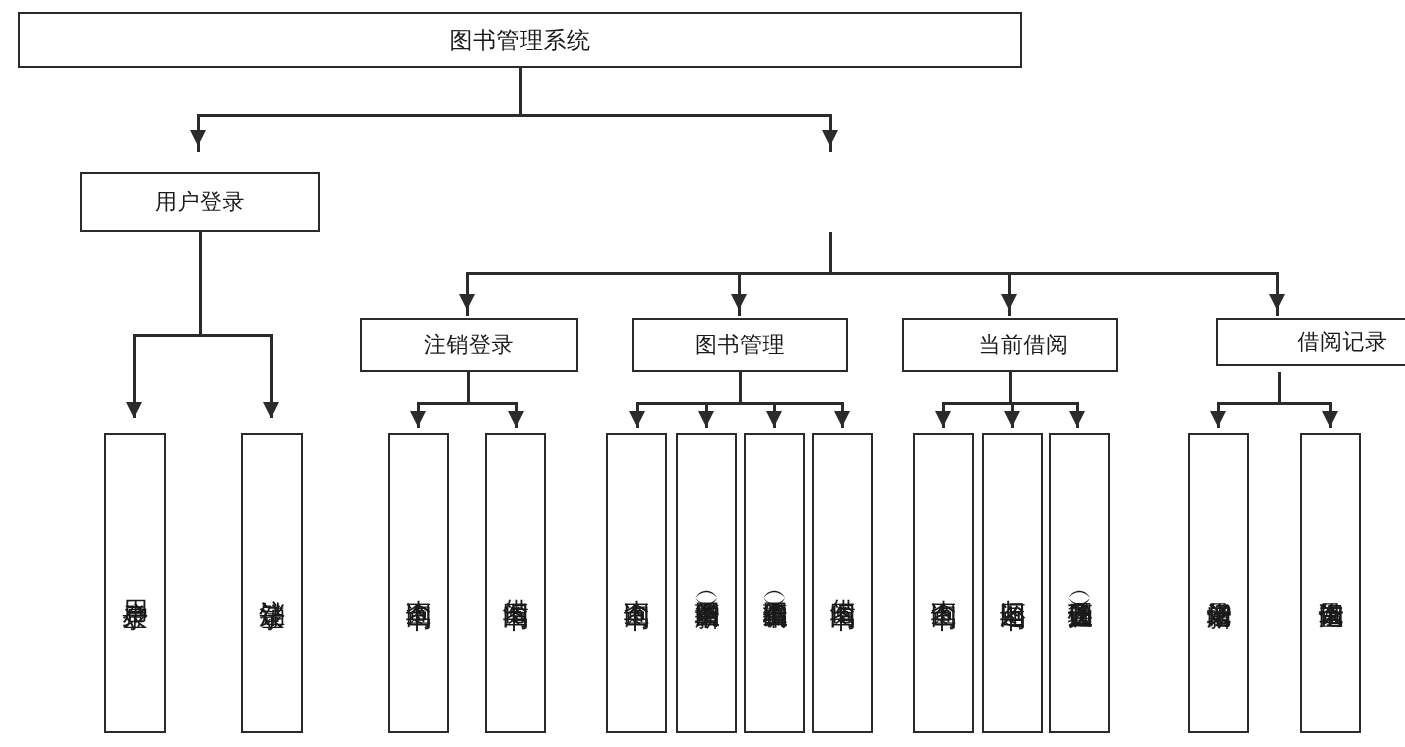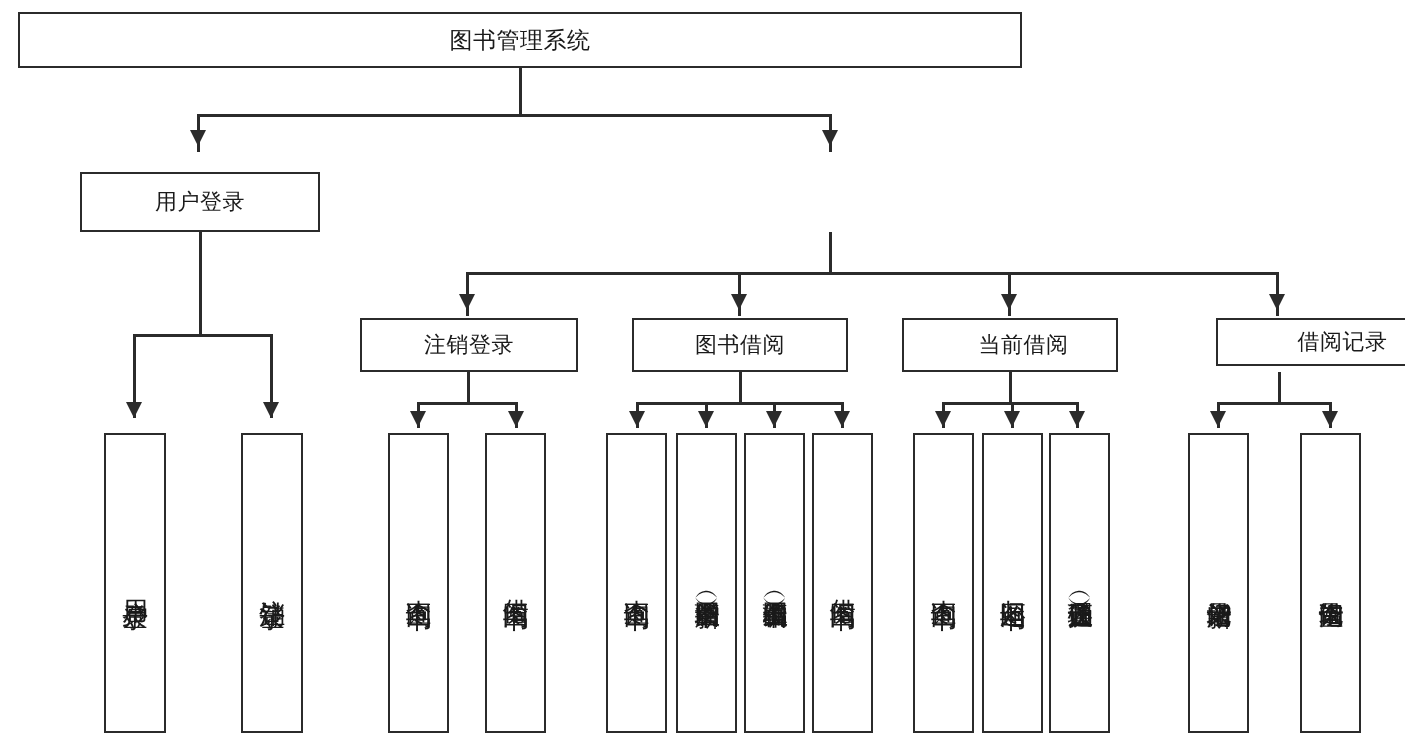--- a/index.html
+++ b/index.html
@@ -116,21 +116,21 @@
   <div class="arrow" style="left:731px; top:294px;"></div>
   <div class="ln v" style="left:1008px; top:272px; width:3px; height:44px;"></div>
   <div class="arrow" style="left:1001px; top:294px;"></div>
   <div class="ln v" style="left:1276px; top:272px; width:3px; height:44px;"></div>
   <div class="arrow" style="left:1269px; top:294px;"></div>
 
   <div class="node h" style="left:360px; top:318px; width:218px; height:54px;">
     <span class="label">注销登录</span>
   </div>
   <div class="node h" style="left:632px; top:318px; width:216px; height:54px;">
-    <span class="label">图书借阅</span>
+    <span class="label">图书管理</span>
   </div>
   <div class="node h" style="left:902px; top:318px; width:216px; height:54px;padding-left:27px;">
     <span class="label">当前借阅</span>
   </div>
   <div class="node h" style="left:1216px; top:318px; width:217px; height:48px;padding-left:36px;">
     <span class="label">借阅记录</span>
   </div>
 
   <div class="ln v" style="left:467px; top:372px; width:3px; height:32px;"></div>
   <div class="ln h" style="left:417px; top:402px; width:101px; height:3px;"></div>

